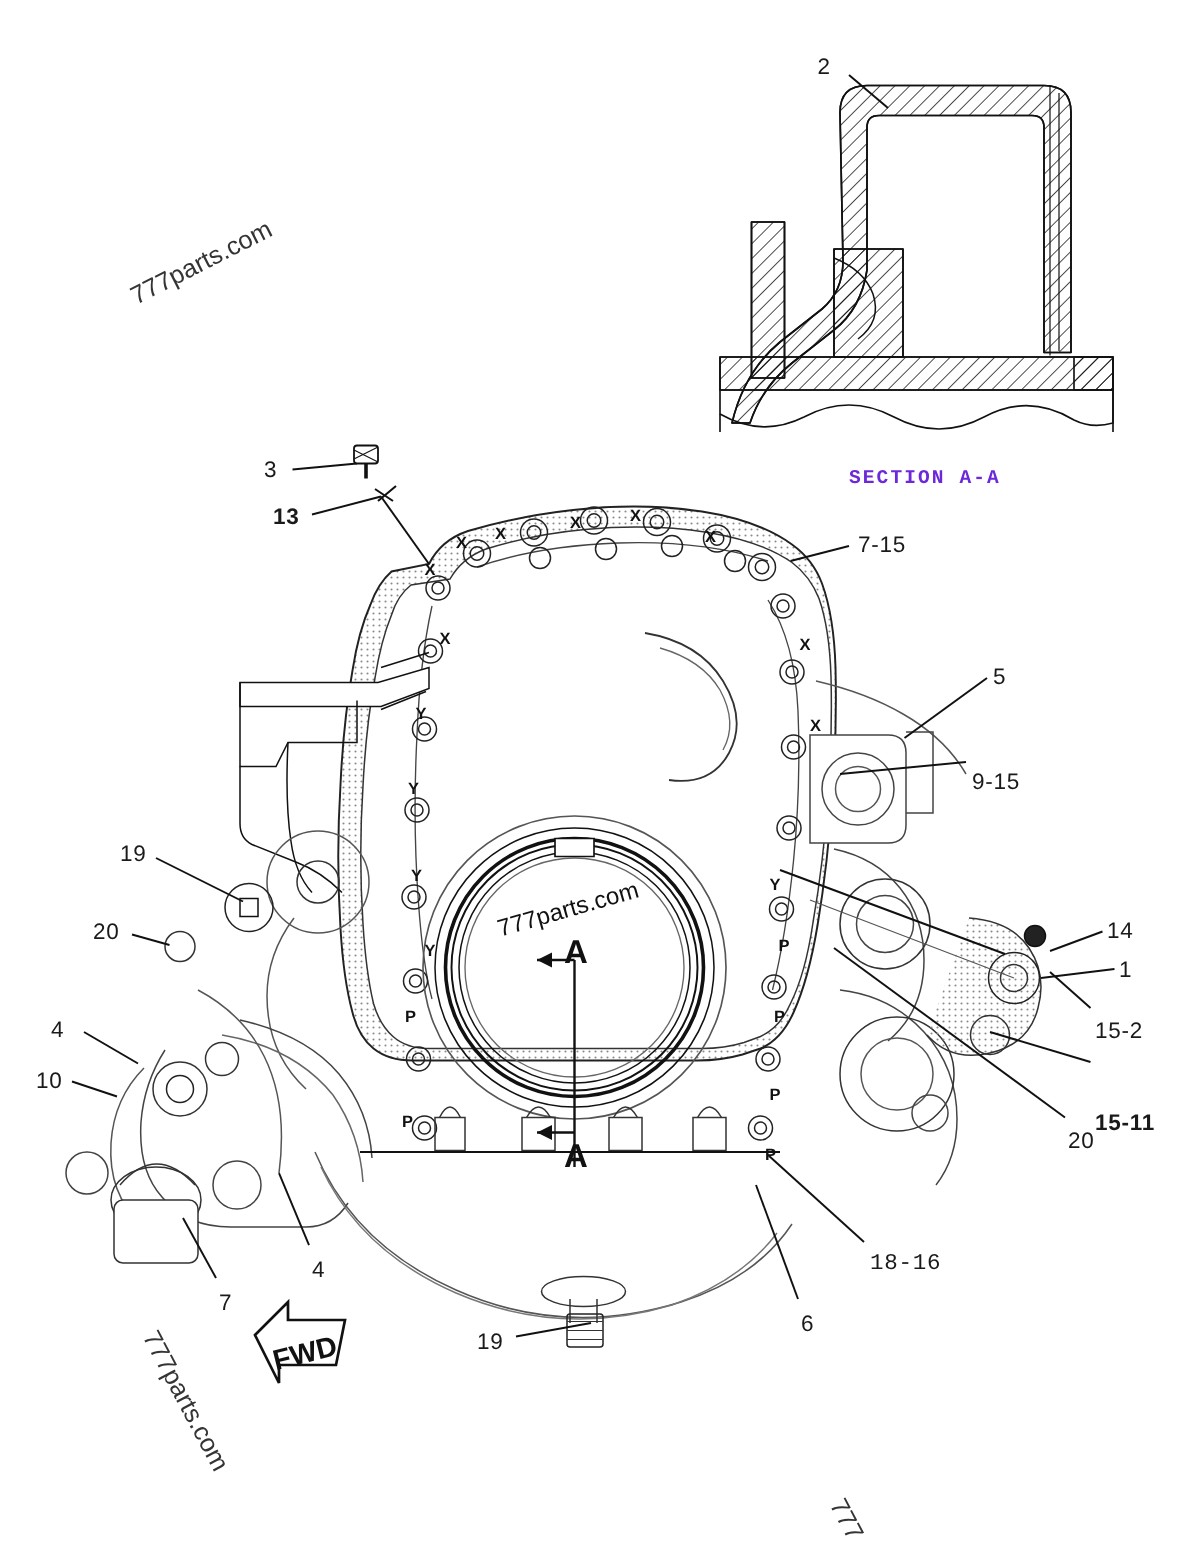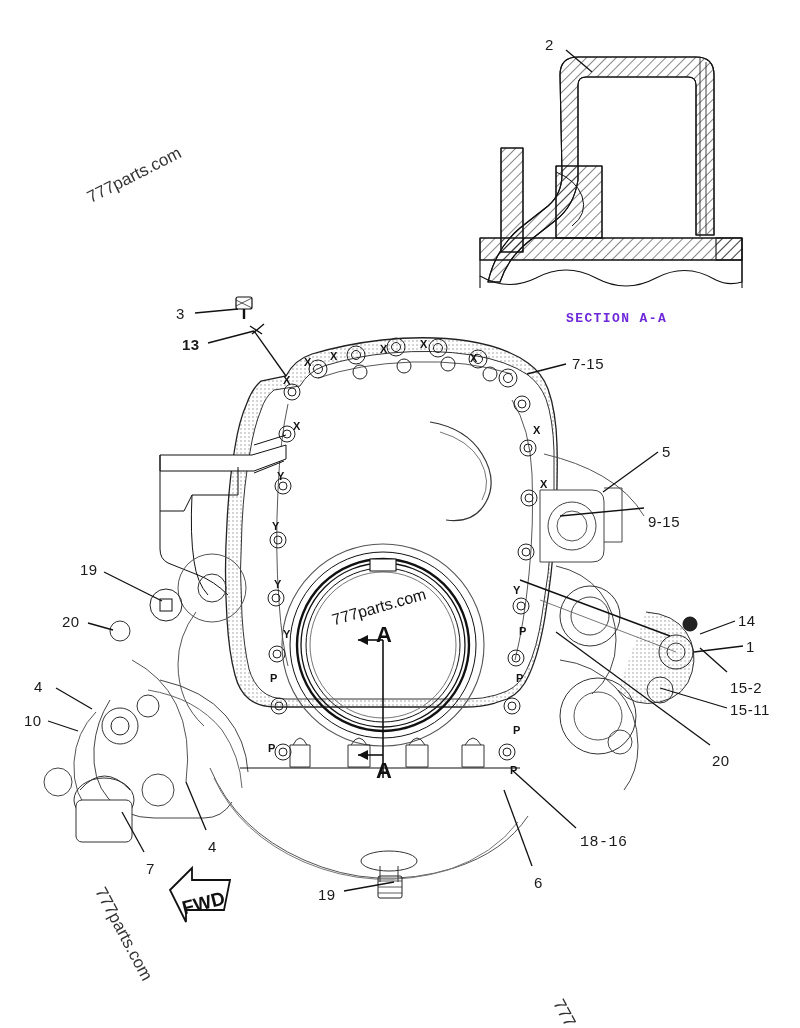--- a/index.html
+++ b/index.html
@@ -263,21 +263,21 @@
       <div class="lbl" style="left: 572px; top: 355px;">7-15</div>
       <div class="lbl" style="left: 662px; top: 443px;">5</div>
       <div class="lbl" style="left: 648px; top: 500px; margin-top: 13px;">9-15</div>
       <div class="lbl" style="left: 80px; top: 561px;">19</div>
       <div class="lbl" style="left: 62px; top: 613px;">20</div>
       <div class="lbl" style="left: 738px; top: 612px;">14</div>
       <div class="lbl" style="left: 746px; top: 638px;">1</div>
       <div class="lbl" style="left: 34px; top: 678px;">4</div>
       <div class="lbl" style="left: 730px; top: 679px;">15-2</div>
       <div class="lbl" style="left: 24px; top: 712px;">10</div>
-      <div class="lbl" style="left: 730px; top: 701px;">15-11</div>
+      <div class="lbl" style="left: 730px; top: 740px; font-weight: bold;">15-11</div>
       <div class="lbl" style="left: 712px; top: 752px;">20</div>
       <div class="lbl" style="left: 580px; top: 834px; font-family: Liberation Mono, monospace;">18-16</div>
       <div class="lbl" style="left: 208px; top: 838px;">4</div>
       <div class="lbl" style="left: 534px; top: 874px;">6</div>
       <div class="lbl" style="left: 146px; top: 860px;">7</div>
       <div class="lbl" style="left: 318px; top: 886px;">19</div>
     </div>
   <div id="markers">
       <div class="mk" style="left: 283px; top: 374px;">X</div>
       <div class="mk" style="left: 304px; top: 356px;">X</div>

